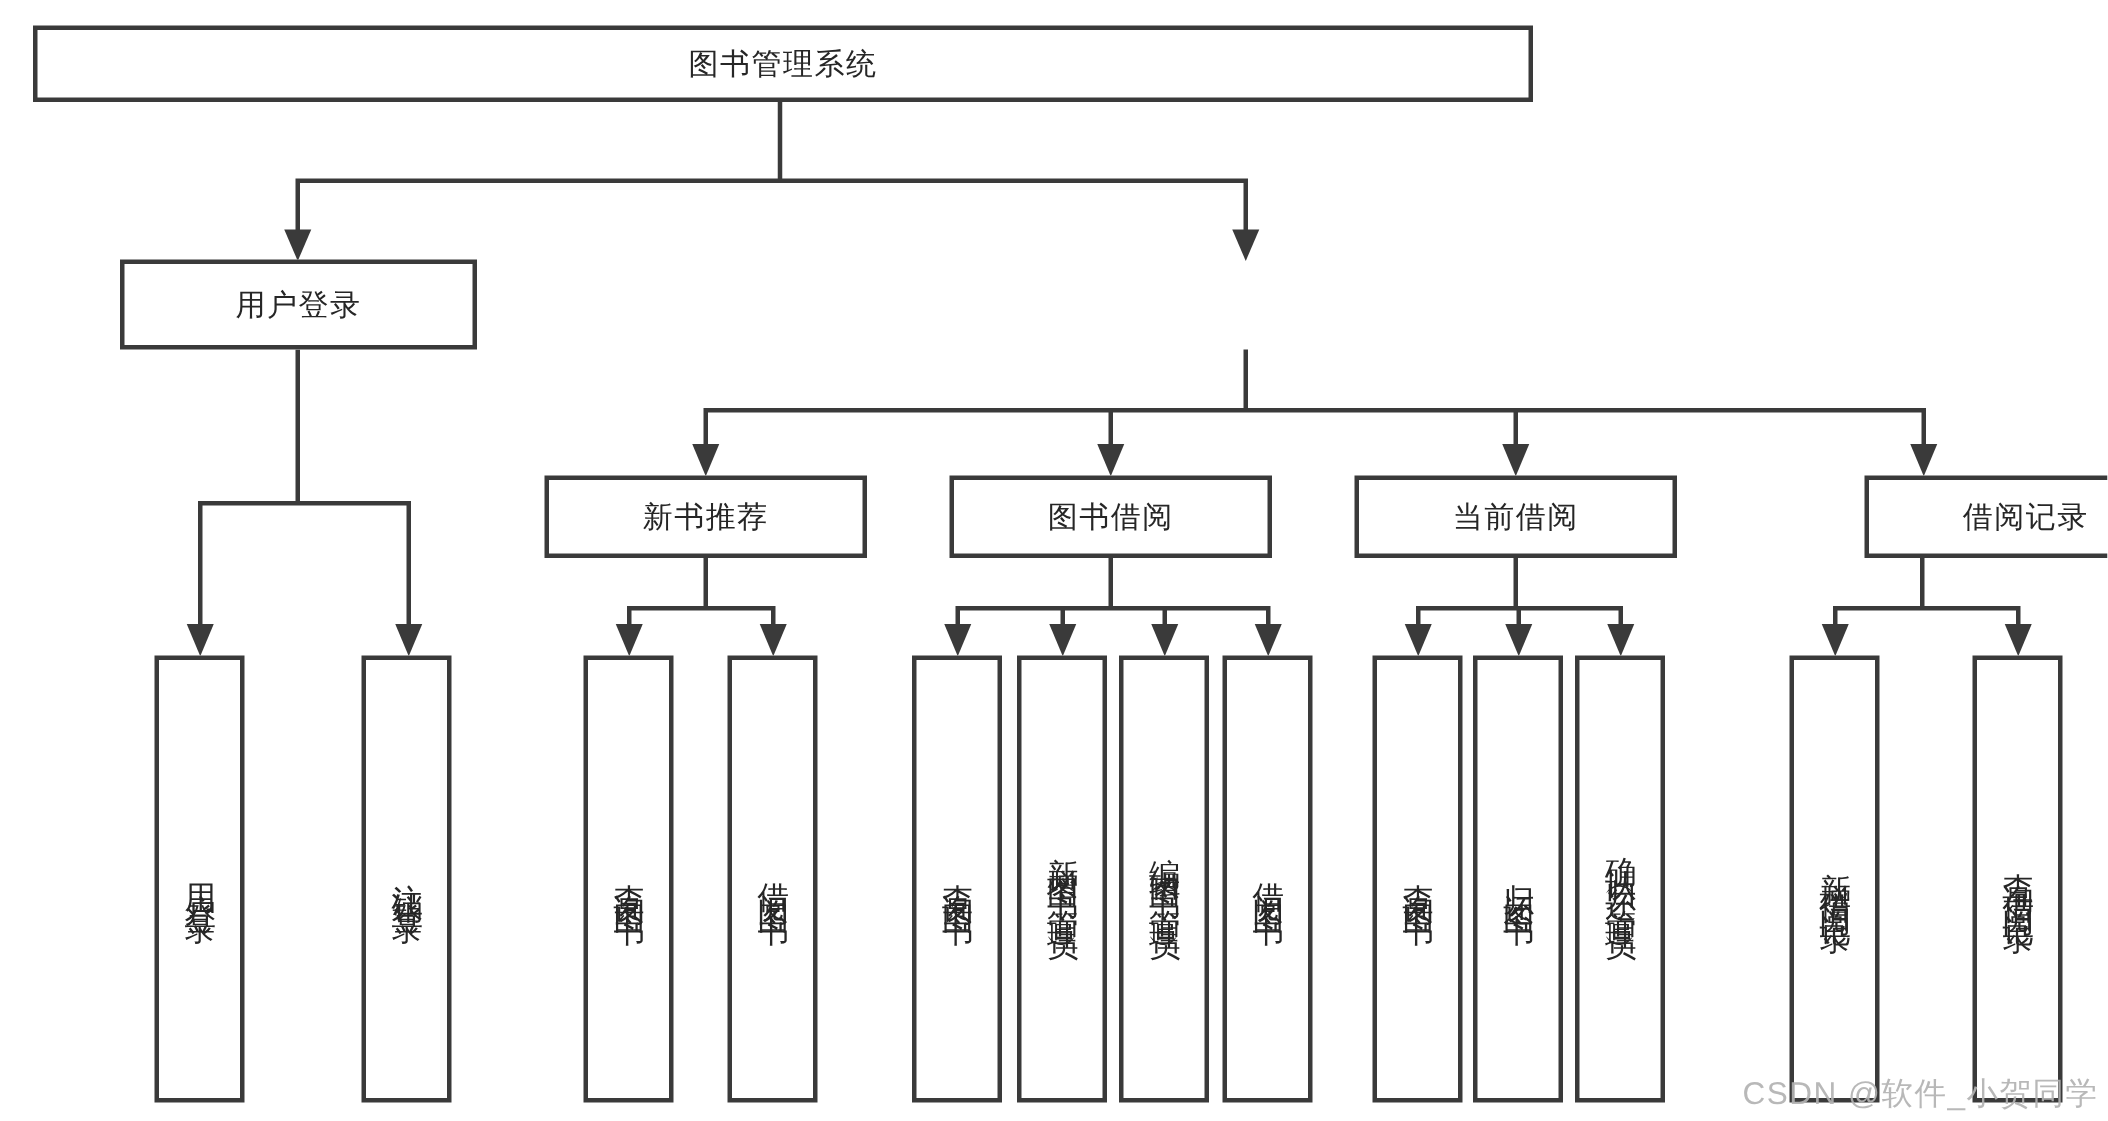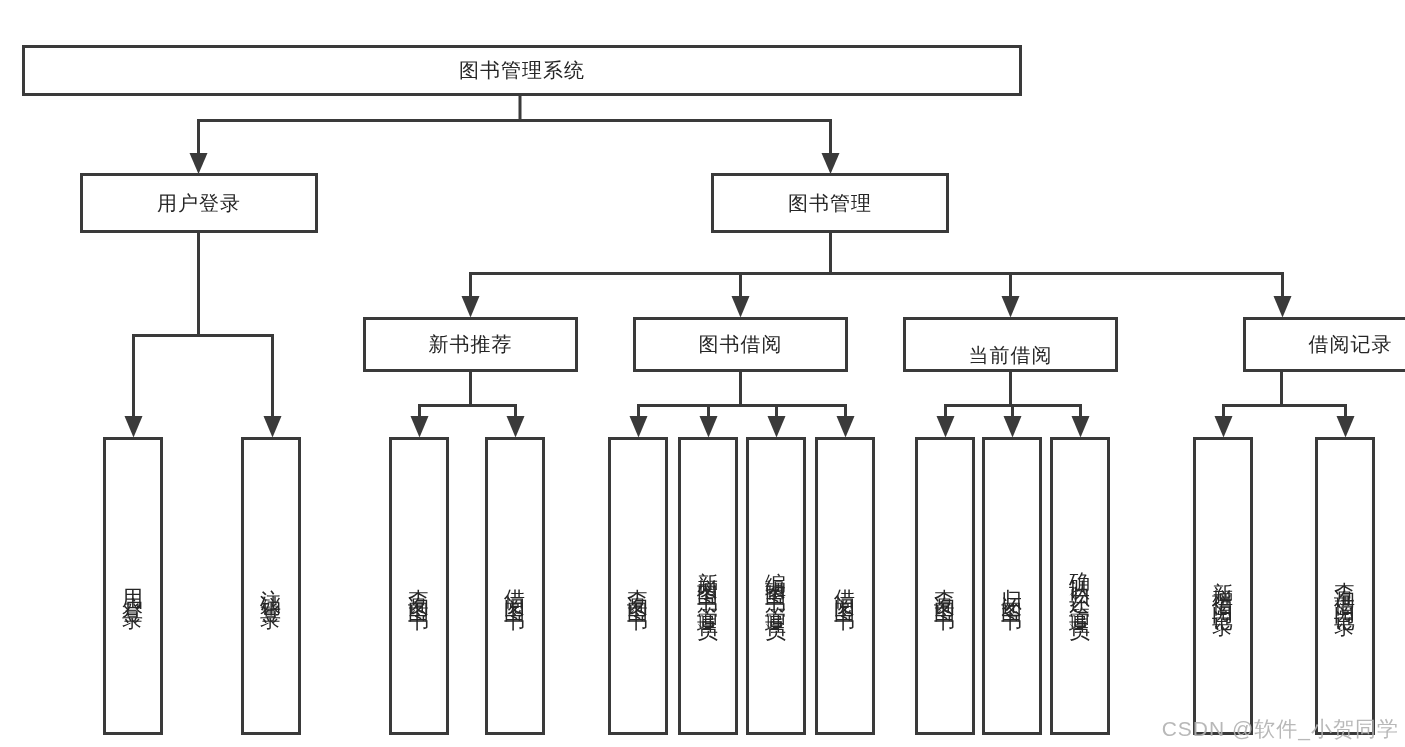--- a/index.html
+++ b/index.html
@@ -29,29 +29,29 @@
   .hnode { font-size: 20px; letter-spacing: 1px; }
   .leaf  { font-size: 21px; }
   .leaf .vtext {
     writing-mode: vertical-rl;
     text-orientation: mixed;
     letter-spacing: 7px;
     line-height: 1;
     white-space: nowrap;
   }
   
-  .n-root    { left: 22px;   top: 17px;  width: 1000px; height: 51px; margin-top: 28px; }
+  .n-root    { left: 22px;   top: 17px;  width: 1000px; height: 51px; }
   
   .n-login   { left: 80px;   top: 173px; width: 238px;  height: 60px; }
   .n-mgmt    { left: 711px;  top: 173px; width: 238px;  height: 60px; }
   
   .n-l3      { top: 317px; height: 55px; width: 215px; }
   .n-newbook { left: 363px; font-family: Liberation Mono, monospace;  }
   .n-borrow  { left: 633px; text-align: center;  }
-  .n-current { left: 903px; align-items: flex-end;  }
+  .n-current { left: 903px;  }
   .n-records { left: 1202px; margin-left: 41px; }
   
   .leaf { top: 437px; height: 298px; width: 60px; }
   .lf1  { left: 103px;  }
   .lf2  { left: 241px;  }
   .lf3  { left: 389px;  }
   .lf4  { left: 485px;  }
   .lf5  { left: 608px;  }
   .lf6  { left: 678px;  }
   .lf7  { left: 746px;  }
@@ -133,23 +133,20 @@
     </g>
   </svg>
 
   <div class="node hnode n-root">
     <span>图书管理系统</span>
   </div>
 
   <div class="node hnode n-login">
     <span>用户登录</span>
   </div>
-  <div class="node hnode n-mgmt">
-    <span>图书管理</span>
-  </div>
 
   <div class="node hnode n-l3 n-newbook">
     <span>新书推荐</span>
   </div>
   <div class="node hnode n-l3 n-borrow">
     <span>图书借阅</span>
   </div>
   <div class="node hnode n-l3 n-current">
     <span>当前借阅</span>
   </div>

